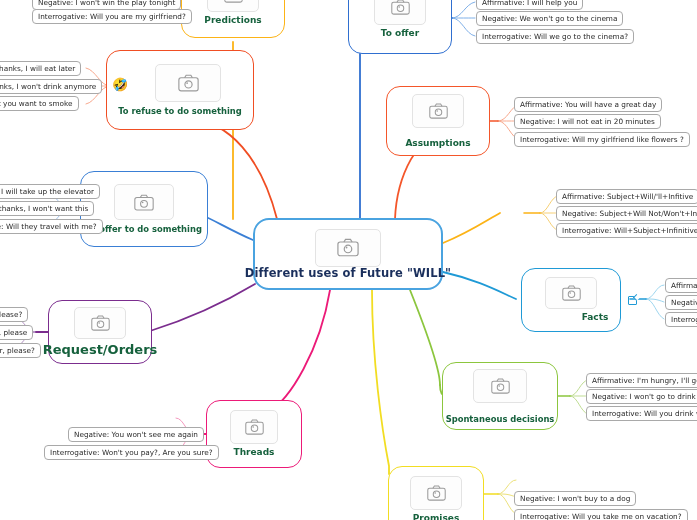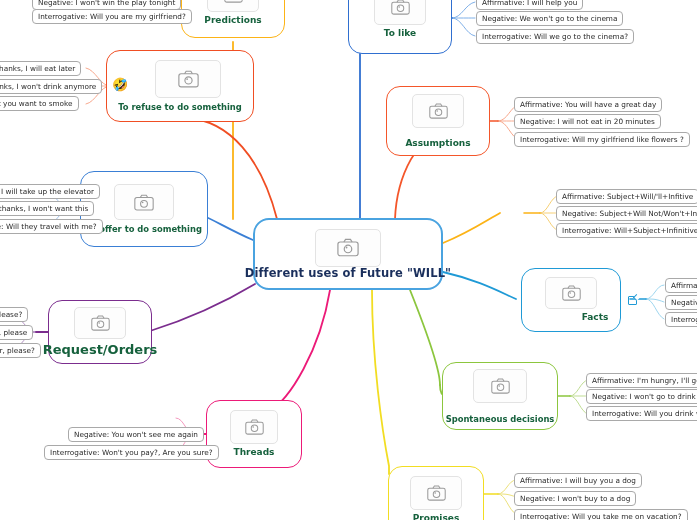--- a/index.html
+++ b/index.html
@@ -251,27 +251,27 @@
 
   <div class="node" style="left:348px; top:-26px; width:104px; height:80px; border-width:1.8px; border-color:#2f6fd0;">
     <div class="thumb" style="width:52px;height:36px;">
       <svg class="cam" width="19" height="16" viewBox="0 0 24 20">
         <rect x="1" y="4" width="22" height="15" rx="2.5" fill="none" stroke="#9a9a9a" stroke-width="1.3"></rect>
         <path d="M7.5 4 L9.3 1.2 L14.7 1.2 L16.5 4" fill="none" stroke="#9a9a9a" stroke-width="1.3"></path>
         <circle cx="12" cy="11.6" r="4.1" fill="none" stroke="#9a9a9a" stroke-width="1.3"></circle>
         <circle cx="10.4" cy="10" r="1" fill="#9a9a9a"></circle>
       </svg>
     </div>
-    <div class="title" style="font-size:9px;margin-top:4px;">To like</div>
+    <div class="title" style="font-size:9px;margin-top:4px;">To offer</div>
   </div>
   <div class="leaf" style="left:476px; top:-5px;">Affirmative: I will help you</div>
   <div class="leaf" style="left:476px; top:11px;">Negative: We won't go to the cinema</div>
   <div class="leaf" style="left:476px; top:29px;">Interrogative: Will we go to the cinema?</div>
 
-  <div class="node" style="left:106px; top:50px; width:148px; height:72px; border-width:1.8px; border-color:#f04e23;">
+  <div class="node" style="left:106px; top:50px; width:148px; height:80px; border-width:1.8px; border-color:#f04e23;">
     <div class="thumb" style="width:66px;height:38px;margin-left:16px;">
       <svg class="cam" width="21" height="18" viewBox="0 0 24 20">
         <rect x="1" y="4" width="22" height="15" rx="2.5" fill="none" stroke="#9a9a9a" stroke-width="1.3"></rect>
         <path d="M7.5 4 L9.3 1.2 L14.7 1.2 L16.5 4" fill="none" stroke="#9a9a9a" stroke-width="1.3"></path>
         <circle cx="12" cy="11.6" r="4.1" fill="none" stroke="#9a9a9a" stroke-width="1.3"></circle>
         <circle cx="10.4" cy="10" r="1" fill="#9a9a9a"></circle>
       </svg>
     </div>
     <div class="title" style="font-size:8.4px;margin-top:5px;">To refuse to do something</div>
   </div>
@@ -378,17 +378,16 @@
     <div class="thumb" style="width:52px;height:34px;">
       <svg class="cam" width="19" height="16" viewBox="0 0 24 20">
         <rect x="1" y="4" width="22" height="15" rx="2.5" fill="none" stroke="#9a9a9a" stroke-width="1.3"></rect>
         <path d="M7.5 4 L9.3 1.2 L14.7 1.2 L16.5 4" fill="none" stroke="#9a9a9a" stroke-width="1.3"></path>
         <circle cx="12" cy="11.6" r="4.1" fill="none" stroke="#9a9a9a" stroke-width="1.3"></circle>
         <circle cx="10.4" cy="10" r="1" fill="#9a9a9a"></circle>
       </svg>
     </div>
     <div class="title" style="font-size:9px;margin-top:4px;">Promises</div>
   </div>
-  <div class="leaf" style="left:514px; top:473px;">Affirmative: I will buy you a dog</div>
   <div class="leaf" style="left:514px; top:491px;text-align:right;">Negative: I won't buy to a dog</div>
   <div class="leaf" style="left:514px; top:509px;">Interrogative: Will you take me on vacation?</div>
 
 </div>
 
 </body></html>

